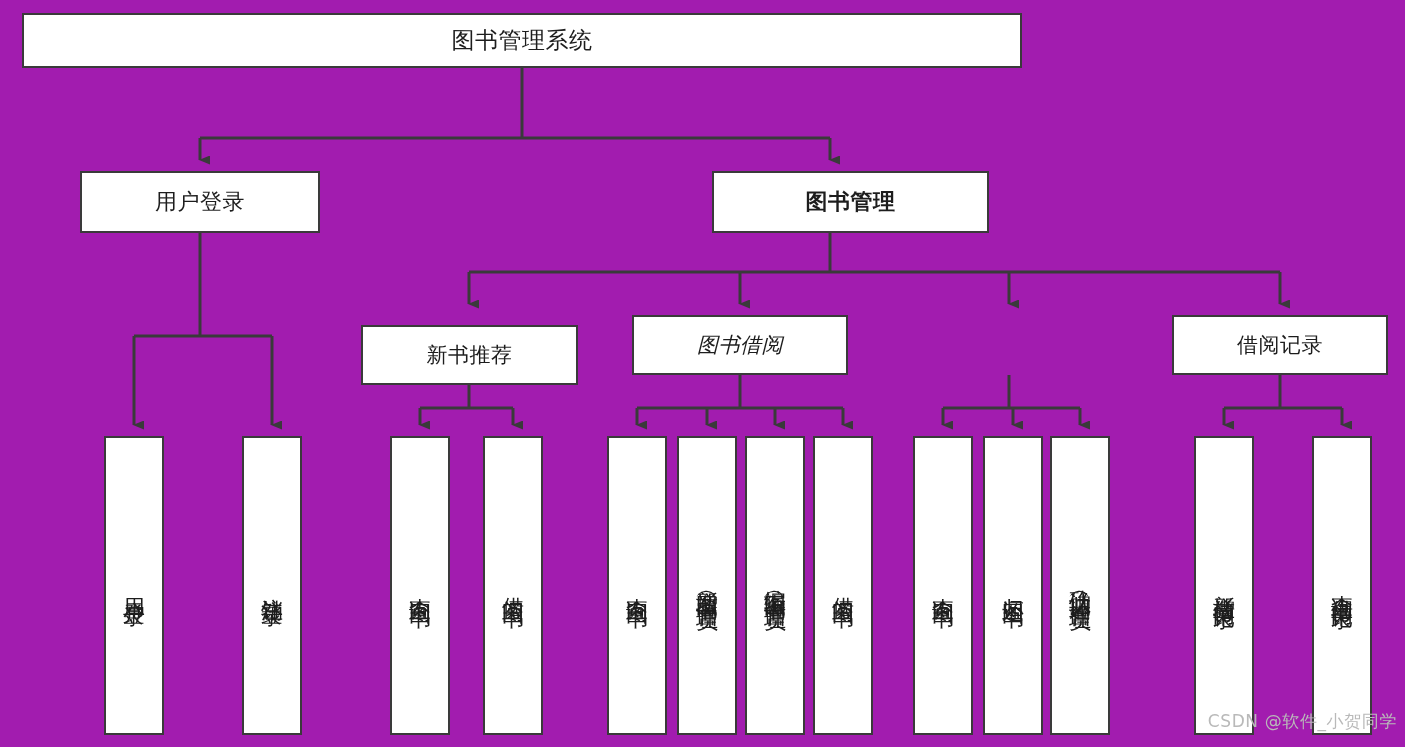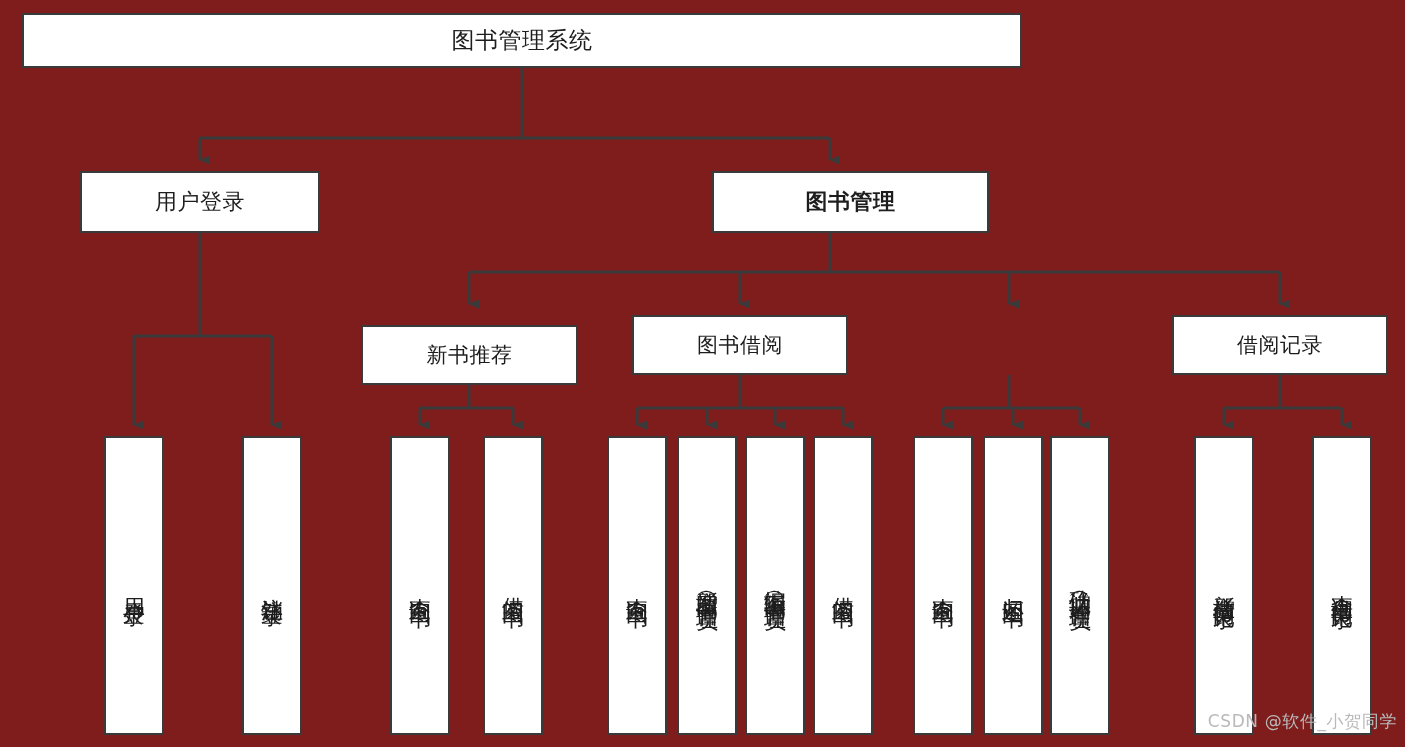--- a/index.html
+++ b/index.html
@@ -8,21 +8,21 @@
     padding: 0;
     background: #ffffff;
   }
   body {
     font-family: "DejaVu Sans", "Liberation Sans", sans-serif;
   }
   #diagram-root {
     position: relative;
     width: 1405px;
     height: 747px;
-    background: #7f1d1d;
+    background: #a21caf;
     overflow: hidden;
   }
   #edge-layer {
     position: absolute;
     left: 0;
     top: 0;
     width: 1405px;
     height: 747px;
     pointer-events: none;
   }
@@ -132,21 +132,21 @@
   <div class="node level1" style="left:80px; top:171px; width:240px; height:62px;">
     <span class="label">用户登录</span>
   </div>
   <div class="node level1" style="left:712px; top:171px; width:277px; height:62px;font-weight:bold;">
     <span class="label">图书管理</span>
   </div>
 
   <div class="node level2" style="left:361px; top:325px; width:217px; height:60px;">
     <span class="label">新书推荐</span>
   </div>
-  <div class="node level2" style="left:632px; top:315px; width:216px; height:60px;">
+  <div class="node level2" style="left:632px; top:315px; width:216px; height:60px;font-style:italic;">
     <span class="label">图书借阅</span>
   </div>
   <div class="node level2" style="left:1172px; top:315px; width:216px; height:60px;text-align:right;">
     <span class="label">借阅记录</span>
   </div>
 
   <div class="node leaf" style="left:104px; top:436px; width:60px; height:299px;">
     <span class="label">用户登录</span>
   </div>
   <div class="node leaf" style="left:242px; top:436px; width:60px; height:299px;">

